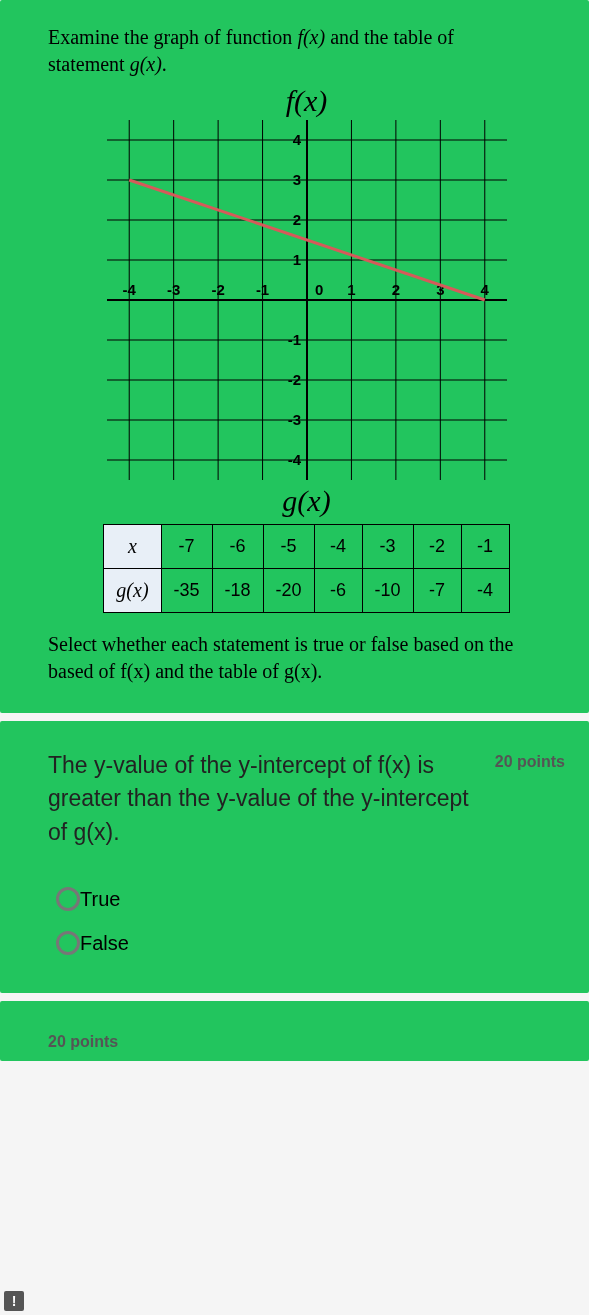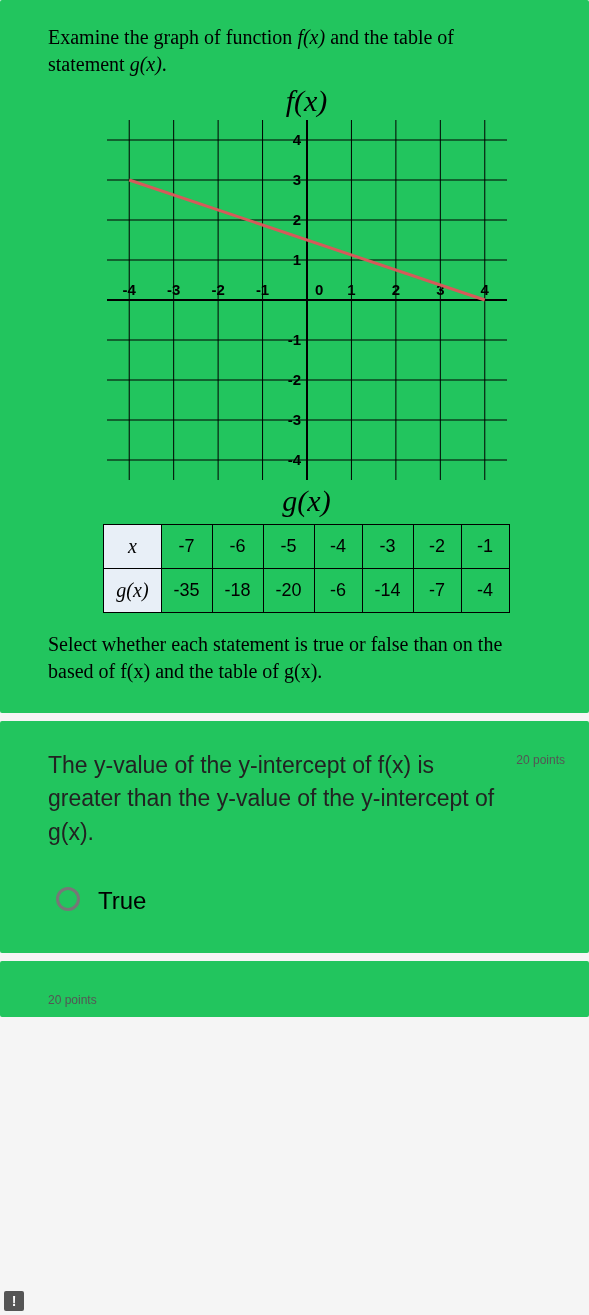--- a/index.html
+++ b/index.html
@@ -83,34 +83,34 @@
     align-items: flex-start;
     gap: 18px;
   }
   .q-text {
     flex: 1;
     font-size: 23px;
     line-height: 1.45;
     color: #222;
   }
   .q-points {
-    font-size: 12px;
+    font-size: 16px;
     color: #555;
     white-space: nowrap;
     padding-top: 4px;
+    font-weight: bold;
   }
   .options {
     margin-top: 28px;
   }
   .option {
     display: flex;
-    align-items: flex-start;
-    gap: 18px;
+    align-items: flex-end;
     padding: 10px 0 10px 8px;
-    font-size: 24px;
+    font-size: 20px;
     cursor: pointer;
   }
   .radio {
     width: 24px;
     height: 24px;
     border: 3px solid #777;
     border-radius: 50%;
     flex-shrink: 0;
   }
   .alert-btn {
@@ -206,43 +206,47 @@
       <td>-3</td>
       <td>-2</td>
       <td>-1</td>
     </tr>
     <tr>
       <td class="rowhead">g(x)</td>
       <td>-35</td>
       <td>-18</td>
       <td>-20</td>
       <td>-6</td>
-      <td>-14</td>
+      <td>-10</td>
       <td>-7</td>
       <td>-4</td>
     </tr>
   </tbody>
     </table>
 
   <p class="post-instruction">
-    <span>Select whether each statement is true or false than on the</span><br>
+    <span>Select whether each statement is true or false based on the</span><br>
     <span>based of </span><span class="fn">f(x)</span><span> and the table of </span><span class="fn">g(x)</span><span>.</span>
   </p>
 </div>
 
 <div class="card q-card">
   <div class="q-row">
     <div class="q-text">The y-value of the y-intercept of f(x) is greater than the y-value of the y-intercept of g(x).</div>
     <div class="q-points">20 points</div>
   </div>
   <div class="options">
     <div class="option">
       <span class="radio"></span>
       <span>True</span>
     </div>
+    <div class="option">
+      <span class="radio"></span>
+      <span>False</span>
+    </div>
   </div>
 </div>
 
 <div class="card q-card" style="padding-bottom:10px;">
   <div class="q-row">
     <div class="q-points">20 points</div>
   </div>
 </div>
 
 <div class="alert-btn">

